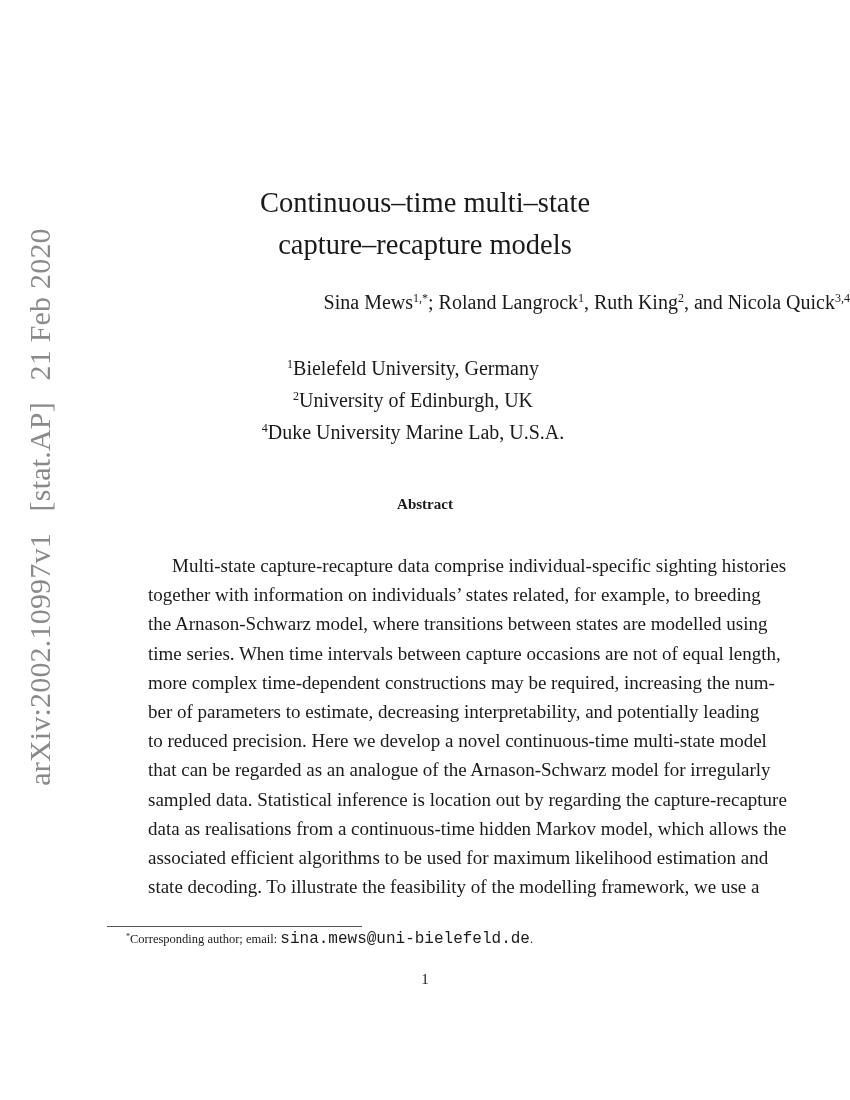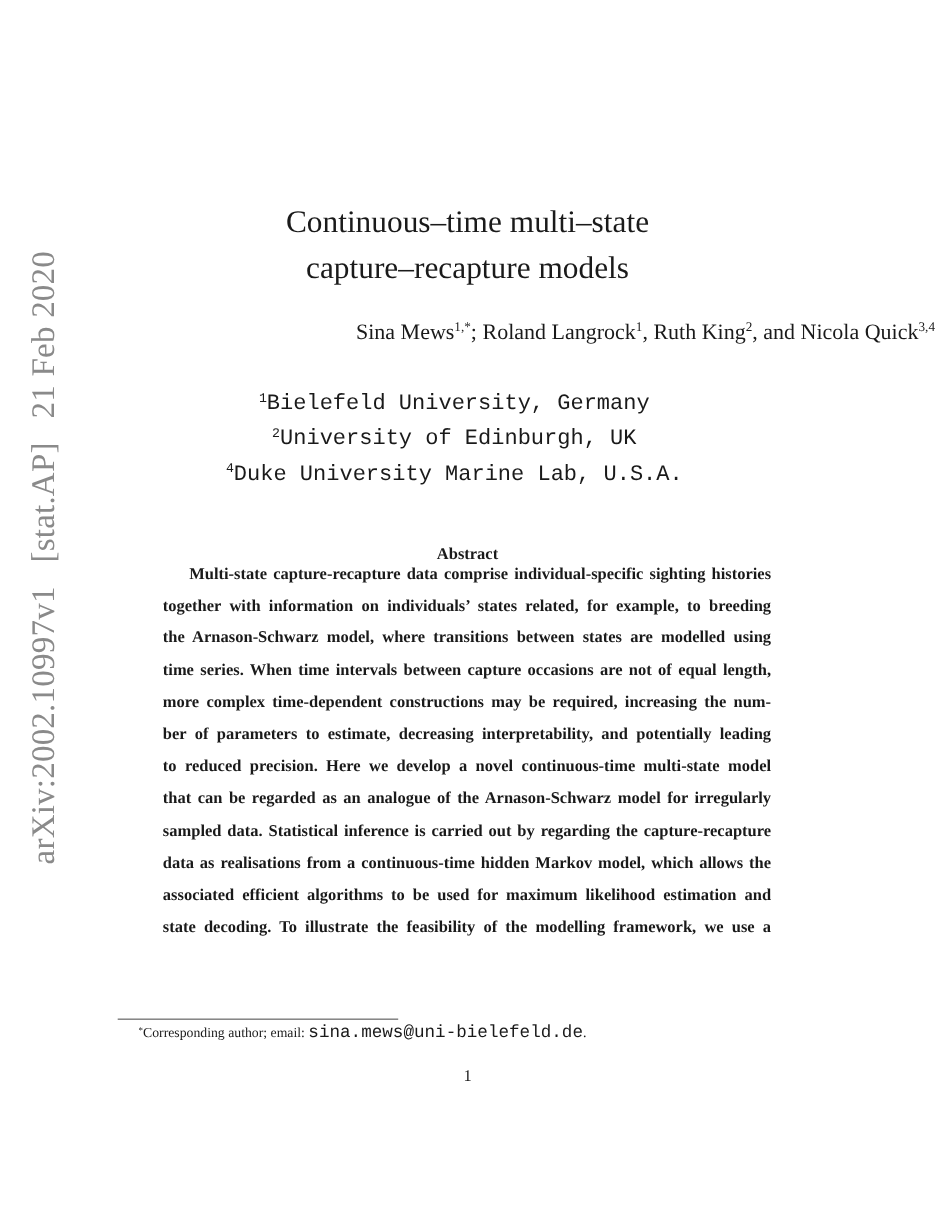--- a/index.html
+++ b/index.html
@@ -18,29 +18,29 @@
       position: absolute; left: 0; width: 850px; text-align: center; top: 182px;
       font-family: "Liberation Serif", serif; font-size: 28.5px; line-height: 42px; color: #1a1a1a;
     }
     .authors {
       position: absolute; left: 0; width: 850px; text-align: right; top: 291px;
       font-family: "Liberation Serif", serif; font-size: 20px; color: #1a1a1a;
     }
     sup { font-size: 12px; vertical-align: 7px; line-height: 0; }
     .affils {
       position: absolute; left: 0; width: 826px; text-align: center; top: 352px;
-      font-family: Liberation Mono, monospace; font-size: 20px; line-height: 32px;
+      font-family: Liberation Serif, serif; font-size: 20px; line-height: 32px;
     }
     .abstract-heading {
       position: absolute; left: 0; width: 850px; text-align: center; top: 496px;
       font-family: "Liberation Serif", serif; font-weight: bold; font-size: 15px;
     }
     .abstract-body {
-      position: absolute; left: 148px; width: 553px; top: 508px;
-      font-family: "Liberation Serif", serif; font-size: 15px; line-height: 29.2px; text-align: justify; font-weight: bold;
+      position: absolute; left: 148px; width: 553px; top: 551px;
+      font-family: "Liberation Serif", serif; font-size: 19px; line-height: 29.2px; text-align: justify;
     }
     .abstract-body .line { display: block; text-align: justify; text-align-last: justify; white-space: nowrap; height: 29.2px; }
     .abstract-body .line.indent { padding-left: 24px; }
     .footnote-rule { position: absolute; left: 107px; top: 926px; width: 255px; border-top: 1px solid #555; }
     .footnote {
       position: absolute; left: 126px; top: 930px;
       font-family: "Liberation Serif", serif; font-size: 12.5px;
     }
     .footnote sup { font-size: 8px; vertical-align: 4px; }
     .mono { font-family: "Liberation Mono", "DejaVu Sans Mono", monospace; font-size: 16px; }
@@ -77,21 +77,21 @@
 
 <div class="abstract-body">
   <span class="line indent">Multi-state capture-recapture data comprise individual-specific sighting histories</span>
   <span class="line">together with information on individuals’ states related, for example, to breeding</span>
   <span class="line">the Arnason-Schwarz model, where transitions between states are modelled using</span>
   <span class="line">time series. When time intervals between capture occasions are not of equal length,</span>
   <span class="line">more complex time-dependent constructions may be required, increasing the num-</span>
   <span class="line">ber of parameters to estimate, decreasing interpretability, and potentially leading</span>
   <span class="line">to reduced precision. Here we develop a novel continuous-time multi-state model</span>
   <span class="line">that can be regarded as an analogue of the Arnason-Schwarz model for irregularly</span>
-  <span class="line">sampled data. Statistical inference is carried out by regarding the capture-recapture</span>
+  <span class="line">sampled data. Statistical inference is location out by regarding the capture-recapture</span>
   <span class="line">data as realisations from a continuous-time hidden Markov model, which allows the</span>
   <span class="line">associated efficient algorithms to be used for maximum likelihood estimation and</span>
   <span class="line">state decoding. To illustrate the feasibility of the modelling framework, we use a</span>
 </div>
 
 <div class="footnote-rule"></div>
 <div class="footnote">
   <sup>*</sup><span>Corresponding author; email: </span><span class="mono">sina.mews@uni-bielefeld.de</span><span>.</span>
 </div>
 

